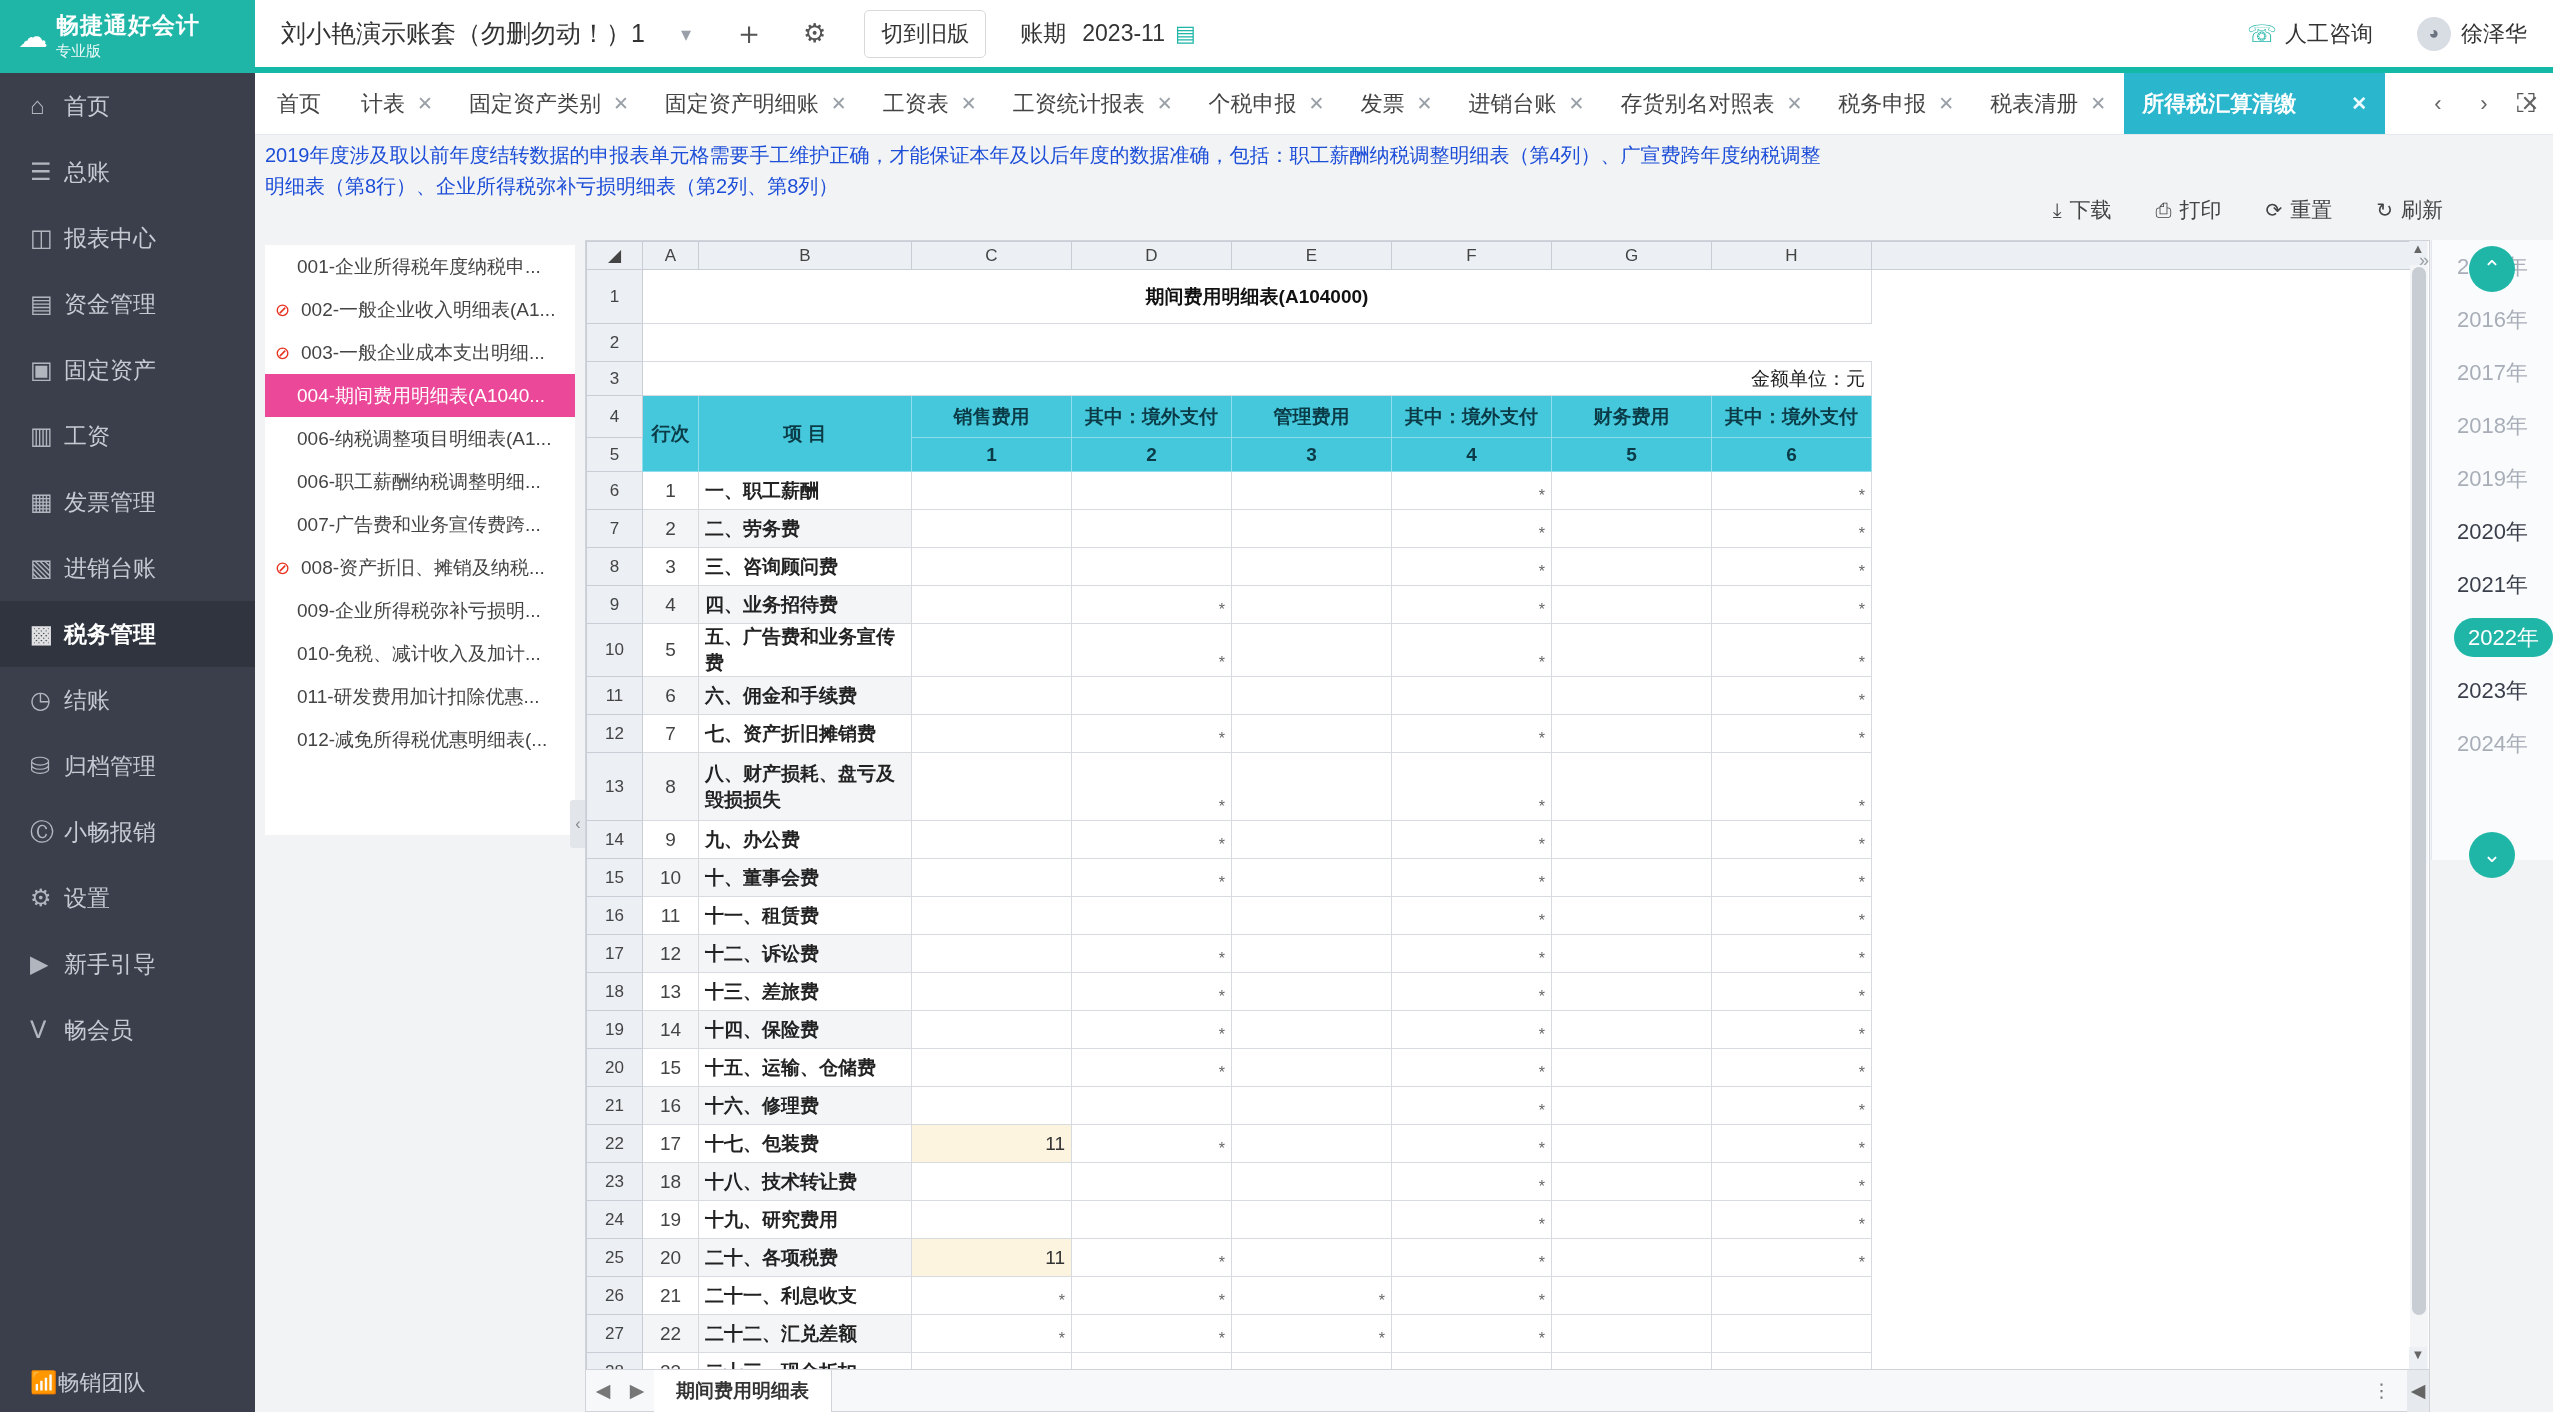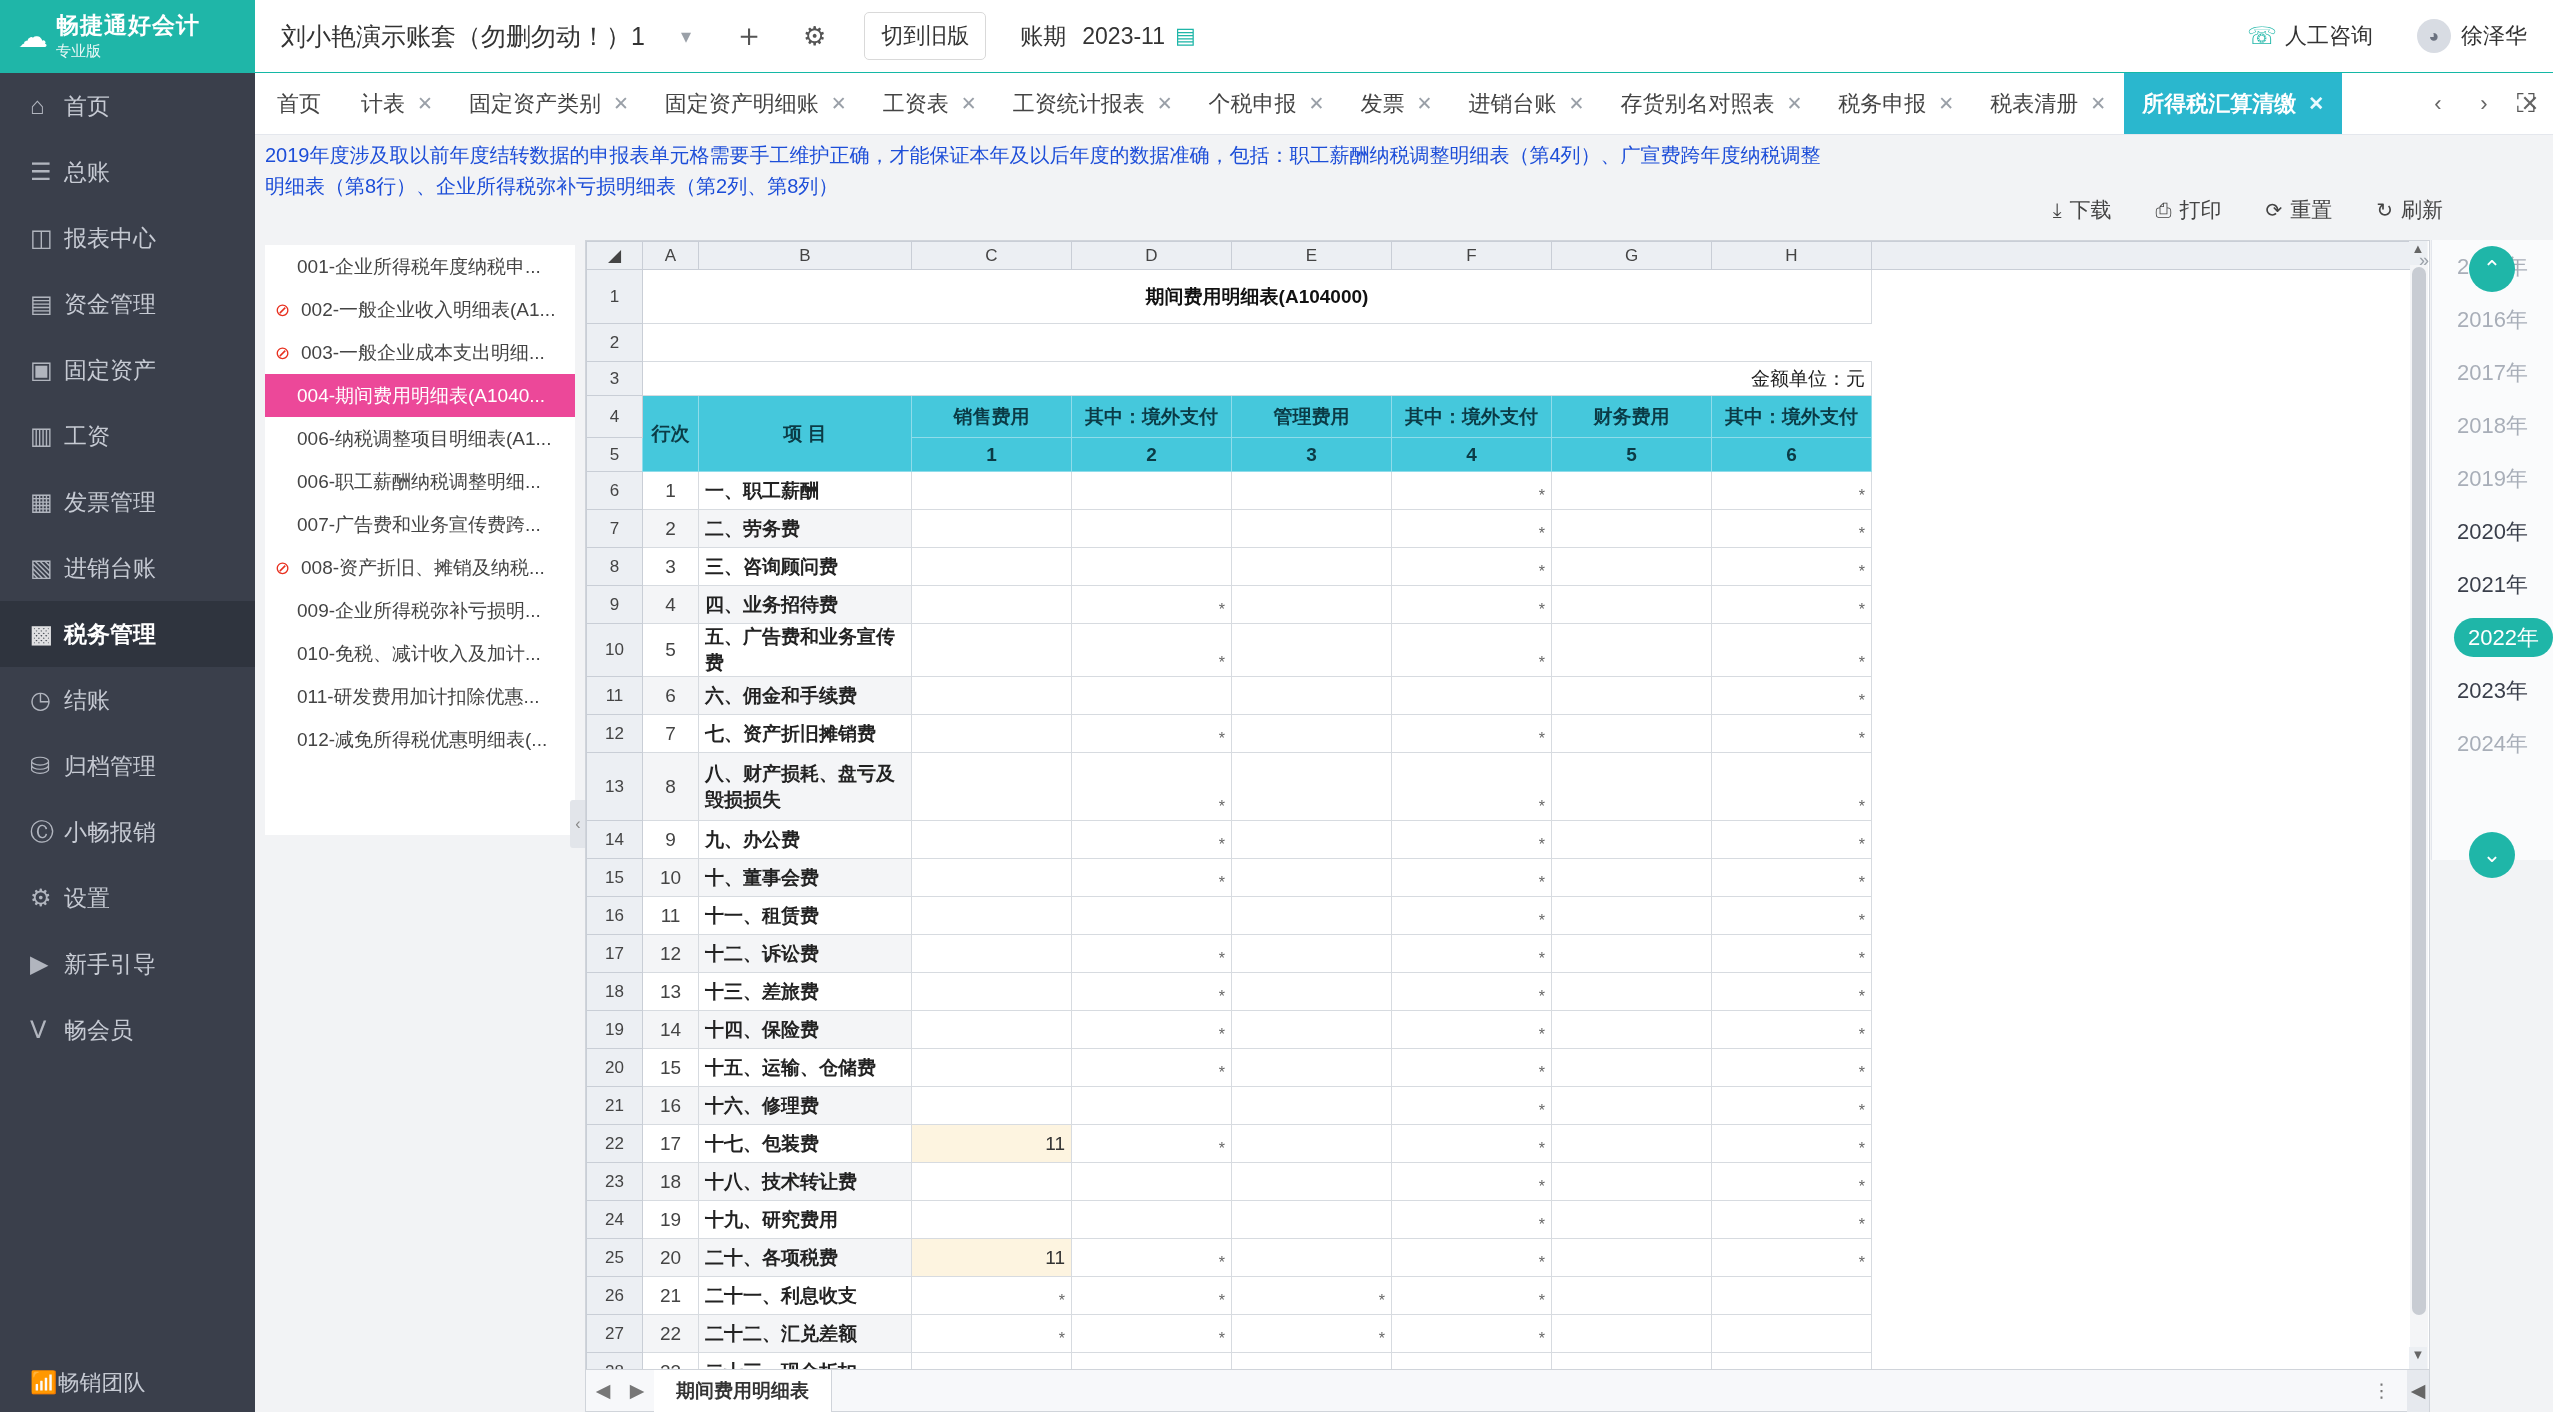--- a/index.html
+++ b/index.html
@@ -35,21 +35,21 @@
   }
   .nav-item.active { background:#2f343e; color:#fff; font-weight:bold; }
   .nav-bottom {
     position:absolute; bottom:0; left:0; width:255px; height:58px;
     display:flex; align-items:center; padding-left:30px; font-size:22px;
     color:#c6cad3;
   }
   
   #topbar {
     position:absolute; left:255px; top:0; width:2298px; height:73px;
-    background:#fff; border-bottom:1px solid #14b8a6; display:flex; align-items:center;
+    background:#fff; border-bottom:6px solid #14b8a6; display:flex; align-items:center;
   }
   #acct-name { margin-left:26px; font-size:25px; color:#333; }
   #acct-caret { margin-left:36px; color:#9aa0a8; font-size:20px; cursor:pointer;}
   #plus-btn { margin-left:42px; font-size:32px; color:#555; cursor:pointer;}
   #gear-btn { margin-left:38px; font-size:26px; color:#555; cursor:pointer;}
   #switch-btn {
     margin-left:38px; border:1px solid #d9d9d9; border-radius:5px;
     padding:8px 16px; font-size:22px; color:#333; background:#fff; cursor:pointer;
   }
   #period-label { margin-left:34px; font-size:23px; color:#333;}
@@ -62,21 +62,21 @@
   
   #tabbar {
     position:absolute; left:255px; top:73px; width:2298px; height:62px;
     background:#fff; border-bottom:1px solid #e4e7ed; display:flex; align-items:stretch;
   }
   .tab {
     display:flex; align-items:center; padding:0 18px; font-size:22px; color:#444;
     cursor:pointer; white-space:nowrap;
   }
   .tab .x { margin-left:12px; color:#9aa0a8; font-size:19px;}
-  .tab.active { background:#2ab7ce; color:#fff; font-weight:bold; }
+  .tab.active { background:#2ab7ce; color:#fff; font-weight:bold;gap:43px; }
   .tab.active .x { color:#eafaff; }
   .tab.plain { padding:0 22px; }
   #tab-ctrls { margin-left:auto; display:flex; align-items:center; }
   .tctrl { width:46px; height:62px; display:flex; align-items:center; justify-content:center; font-size:22px; color:#666; cursor:pointer;}
   
   #notice {
     position:absolute; left:265px; top:140px; width:1570px;
     color:#1d4ed8; font-size:20px; line-height:1.55;
   }
   #tool-right {

